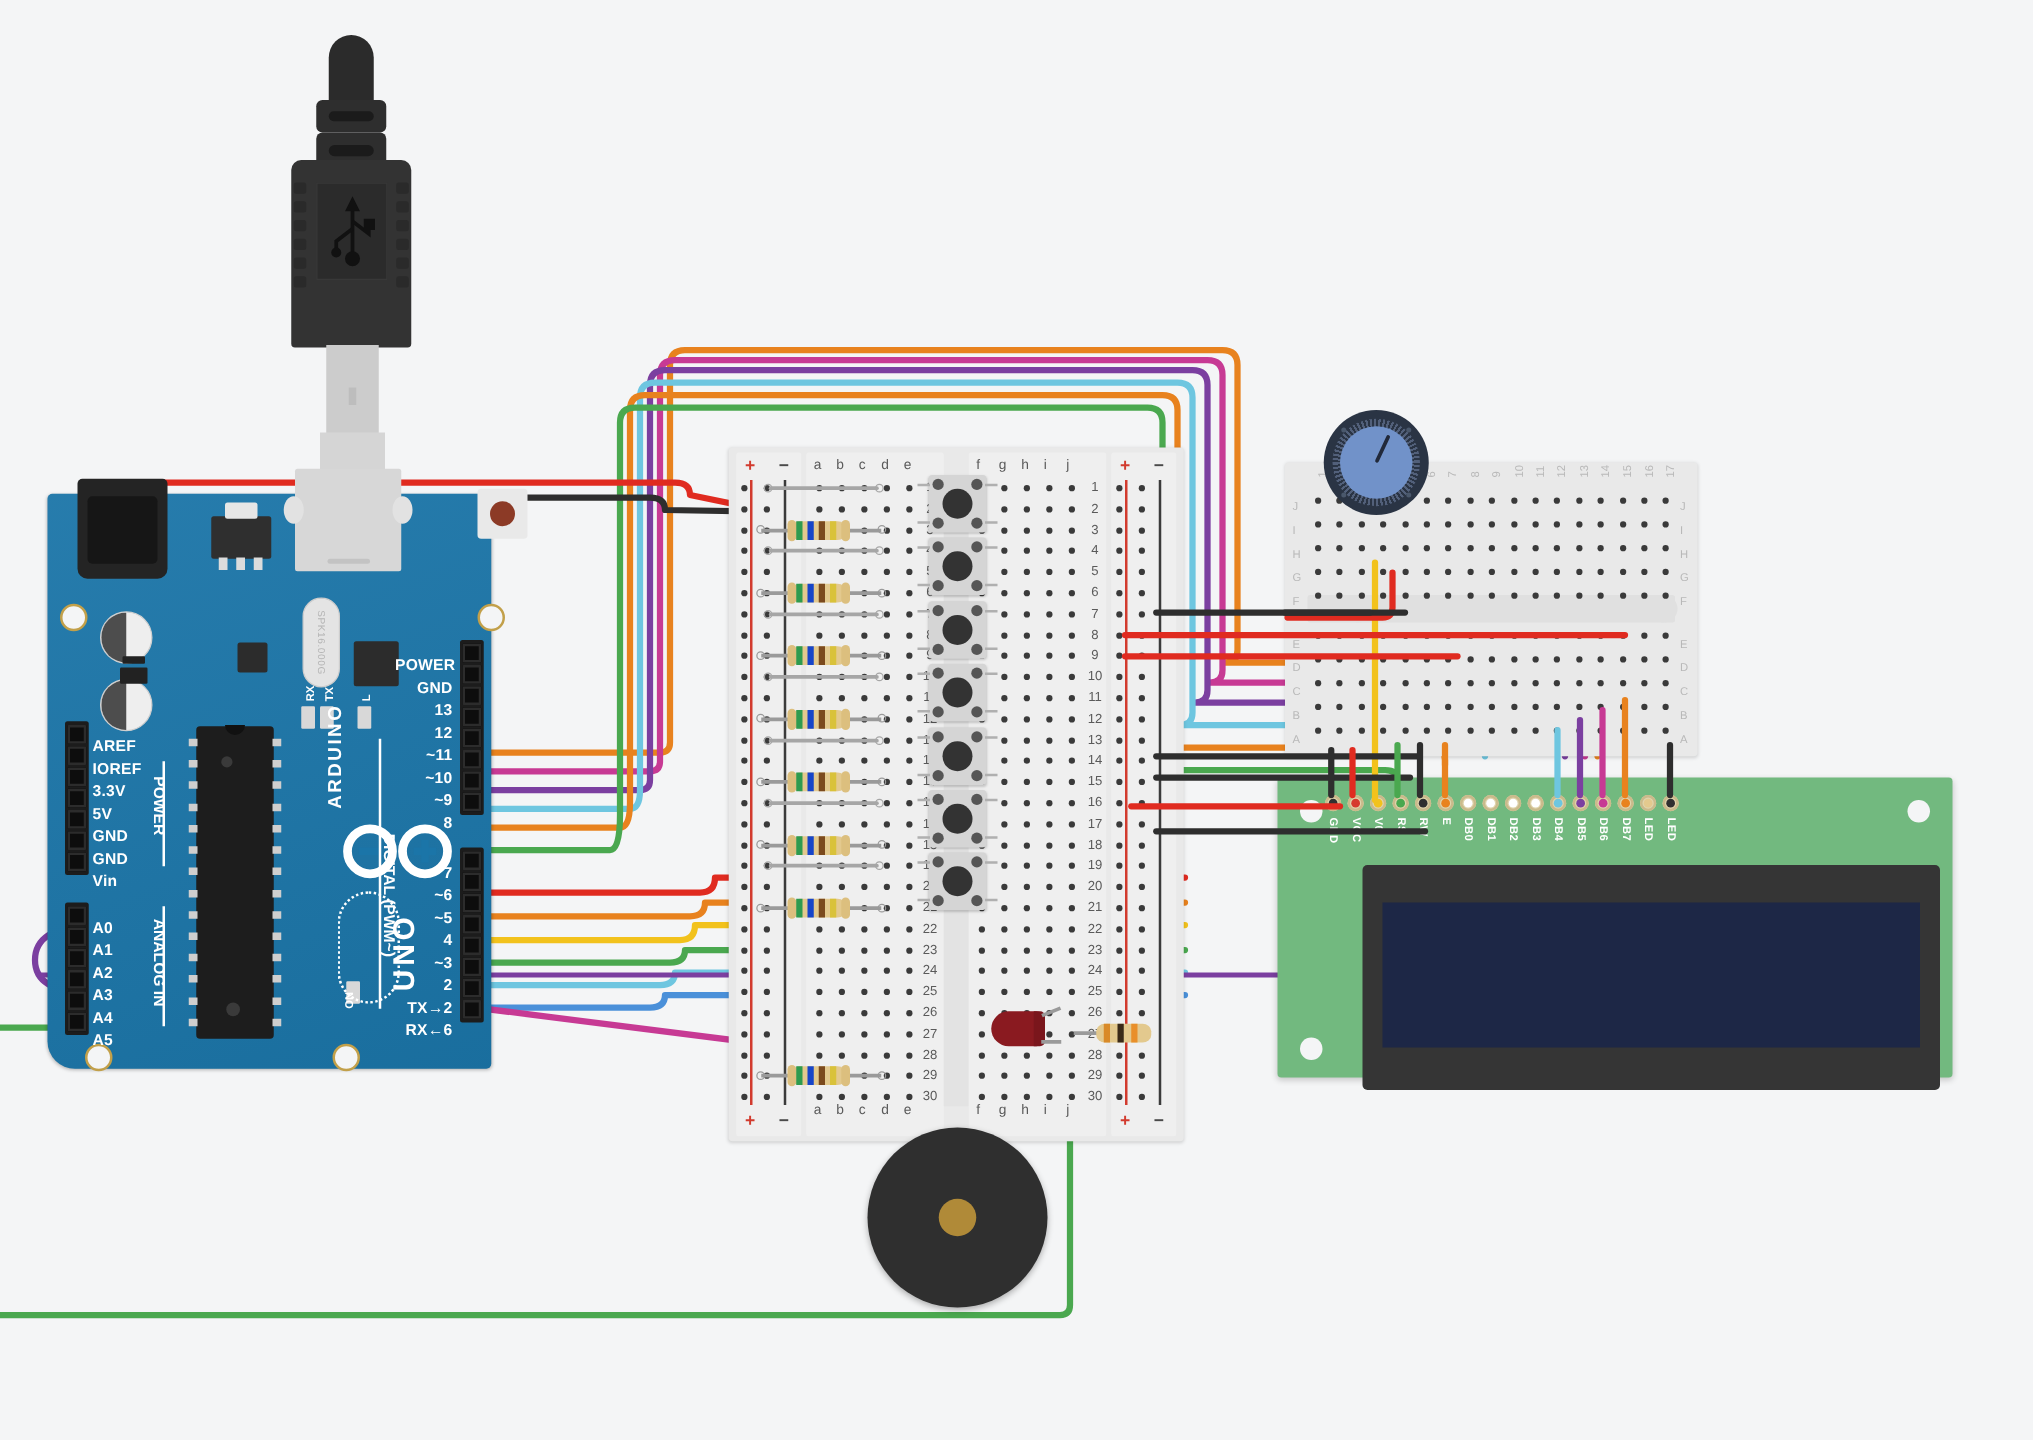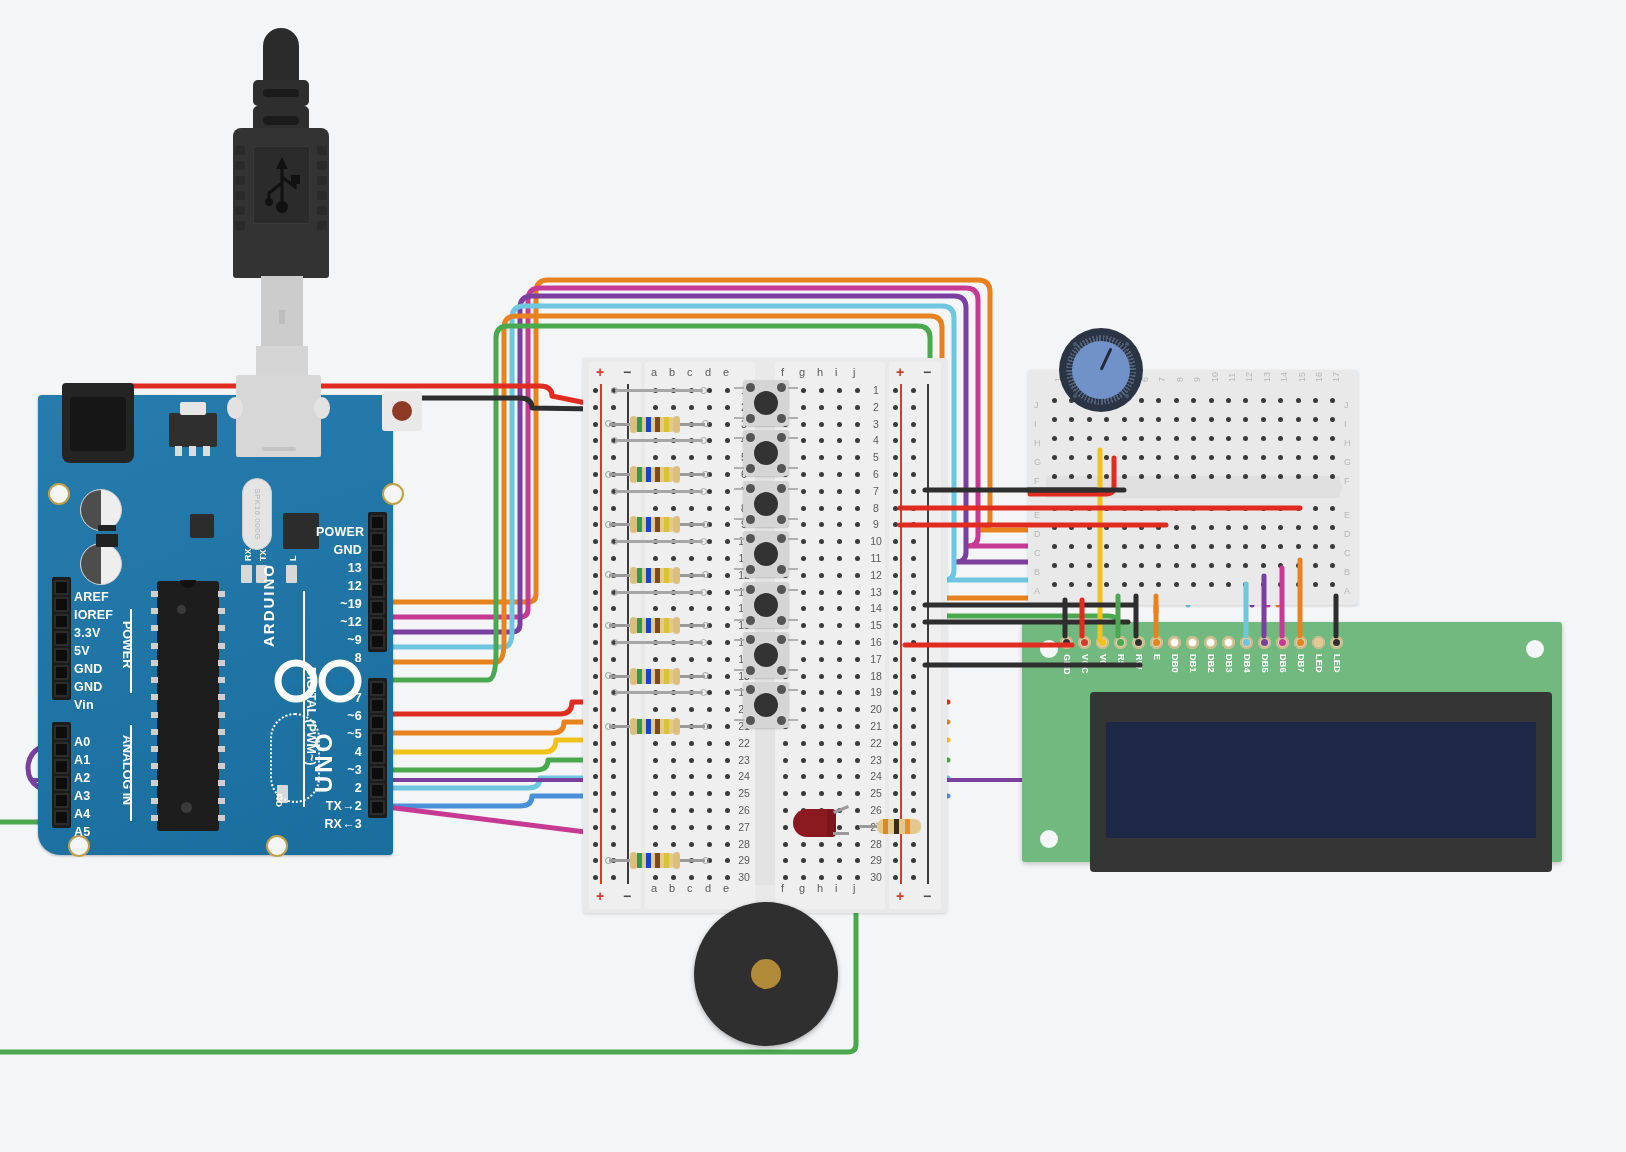--- a/index.html
+++ b/index.html
@@ -372,43 +372,43 @@
       <b></b>
       <b></b>
       <b></b>
       <b></b>
       <b></b>
     </div>
     <div class="plabel r" style="left:278px;top:130px;width:46px">POWER</div>
     <div class="plabel r" style="left:278px;top:148px;width:46px">GND</div>
     <div class="plabel r" style="left:278px;top:166px;width:46px">13</div>
     <div class="plabel r" style="left:278px;top:184px;width:46px">12</div>
-    <div class="plabel r" style="left:278px;top:202px;width:46px">~19</div>
-    <div class="plabel r" style="left:278px;top:220px;width:46px">~12</div>
+    <div class="plabel r" style="left:278px;top:202px;width:46px">~11</div>
+    <div class="plabel r" style="left:278px;top:220px;width:46px">~10</div>
     <div class="plabel r" style="left:278px;top:238px;width:46px">~9</div>
     <div class="plabel r" style="left:278px;top:256px;width:46px">8</div>
 
     <div class="hdr" style="left:330px;top:283px">
       <b></b>
       <b></b>
       <b></b>
       <b></b>
       <b></b>
       <b></b>
       <b></b>
       <b></b>
     </div>
     <div class="plabel r" style="left:278px;top:296px;width:46px">7</div>
     <div class="plabel r" style="left:278px;top:314px;width:46px">~6</div>
     <div class="plabel r" style="left:278px;top:332px;width:46px">~5</div>
     <div class="plabel r" style="left:278px;top:350px;width:46px">4</div>
     <div class="plabel r" style="left:278px;top:368px;width:46px">~3</div>
     <div class="plabel r" style="left:278px;top:386px;width:46px">2</div>
     <div class="plabel r" style="left:264px;top:404px;width:60px">TX→2</div>
-    <div class="plabel r" style="left:264px;top:422px;width:60px">RX←3</div>
+    <div class="plabel r" style="left:264px;top:422px;width:60px">RX←6</div>
   </div>
 
   <div id="bb-main">
     <div class="bb-body"></div>
     <div class="bb-col" style="left:6px;width:52px"></div>
     <div class="bb-col" style="left:62px;width:110px"></div>
     <div class="bb-gutter" style="left:172px;width:20px"></div>
     <div class="bb-col" style="left:192px;width:110px"></div>
     <div class="bb-col" style="left:306px;width:52px"></div>
 

